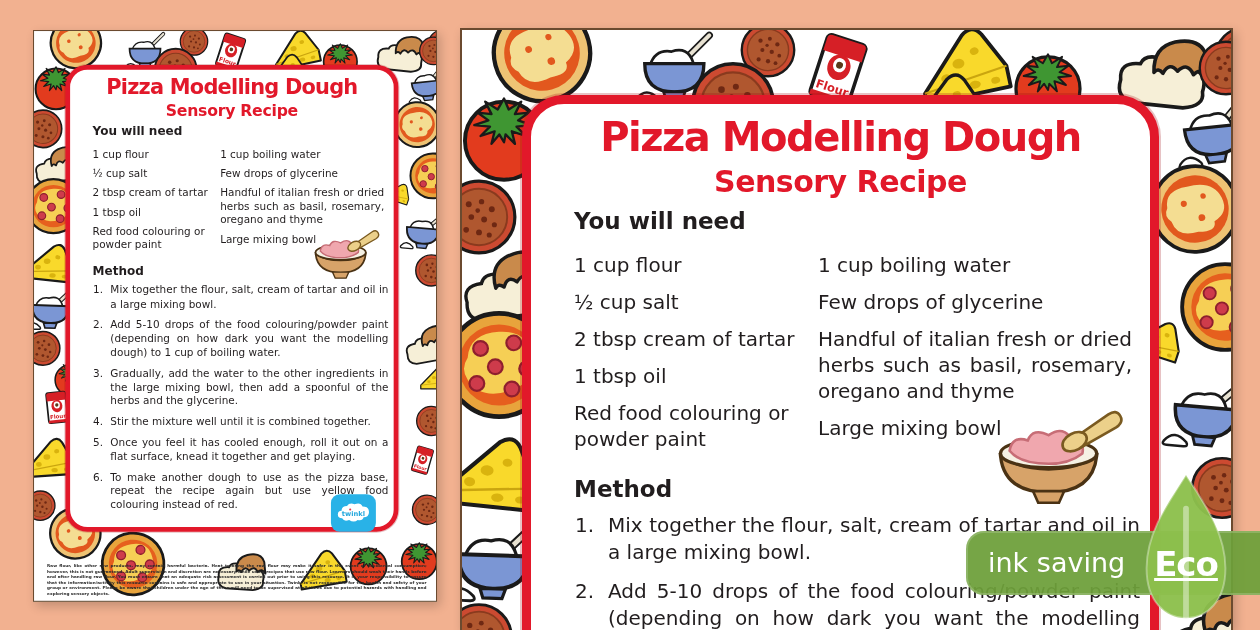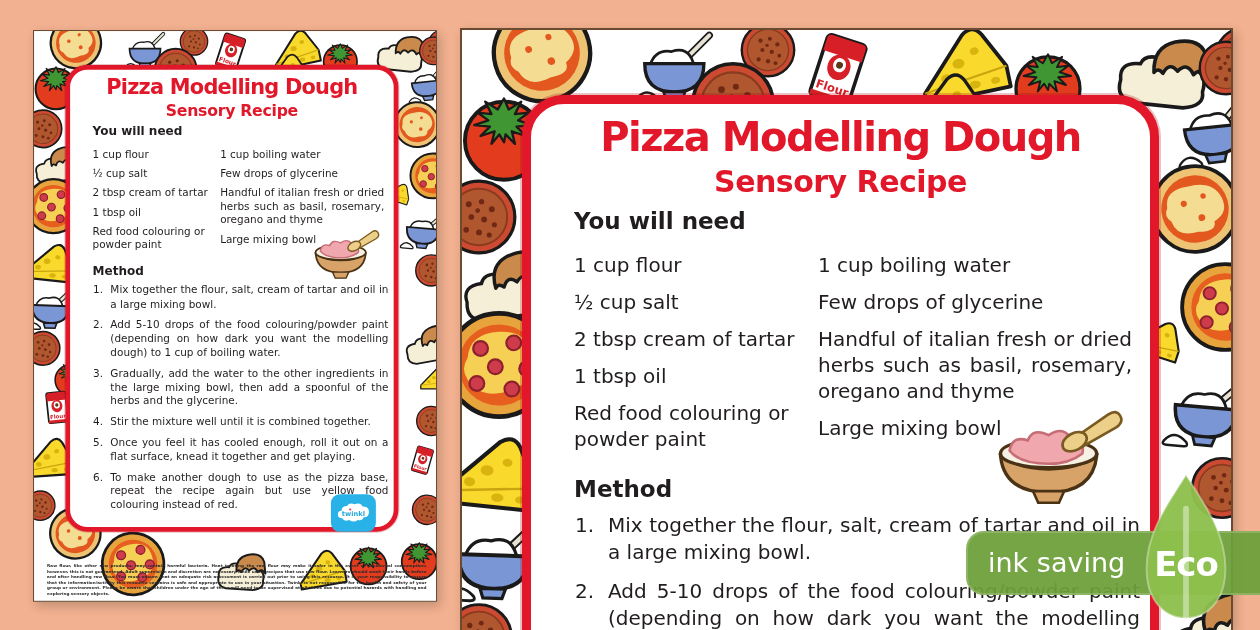--- a/index.html
+++ b/index.html
@@ -44,21 +44,21 @@
   .disclaimer{position:absolute;left:25px;top:1018px;width:726px;font-size:8px;line-height:1.32;
     font-weight:bold;color:#2b2b2b;text-align:justify;z-index:2;}
 
   
   .eco-badge{position:absolute;left:0;top:0;width:0;height:0;z-index:10;}
   .eco-bar{position:absolute;left:966px;top:531px;width:298px;height:64px;background:var(--bar-green);
     border-radius:18px 0 0 18px;box-shadow:inset 0 0 0 2px rgba(255,255,255,.18);}
   .eco-bar span{position:absolute;left:22px;top:0;height:49px;line-height:64px;color:#fff;font-size:27px;}
   .eco-leaf{position:absolute;left:1140px;top:472px;width:92px;height:152px;}
   .eco-text{position:absolute;left:1140px;top:544px;width:92px;text-align:center;color:#fff;
-    font-size:34px;font-weight:bold;letter-spacing:-1px;}
+    font-size:34px;font-weight:bold;letter-spacing:-1px;text-decoration:underline;}
 </style>
 </head>
 <body>
 
 <svg width="0" height="0" style="position:absolute" aria-hidden="true">
 <defs>
   <symbol id="sym-tomato" viewBox="0 0 64 64">
     <circle cx="32" cy="35" r="25" fill="#e23b1e" stroke="#1a1a1a" stroke-width="2.5"></circle>
     <path d="M32 8 l3 7 8 -5 -4 8 9 -1 -7 5 9 3 -10 1 6 6 -9 -3 2 8 -6 -6 -1 5 -3 -5 -5 6 2 -8 -9 3 6 -6 -10 -1 9 -3 -7 -5 9 1 -4 -8 8 5 z" fill="#3f9632" stroke="#1a1a1a" stroke-width="1.5" stroke-linejoin="round"></path>
   </symbol>

